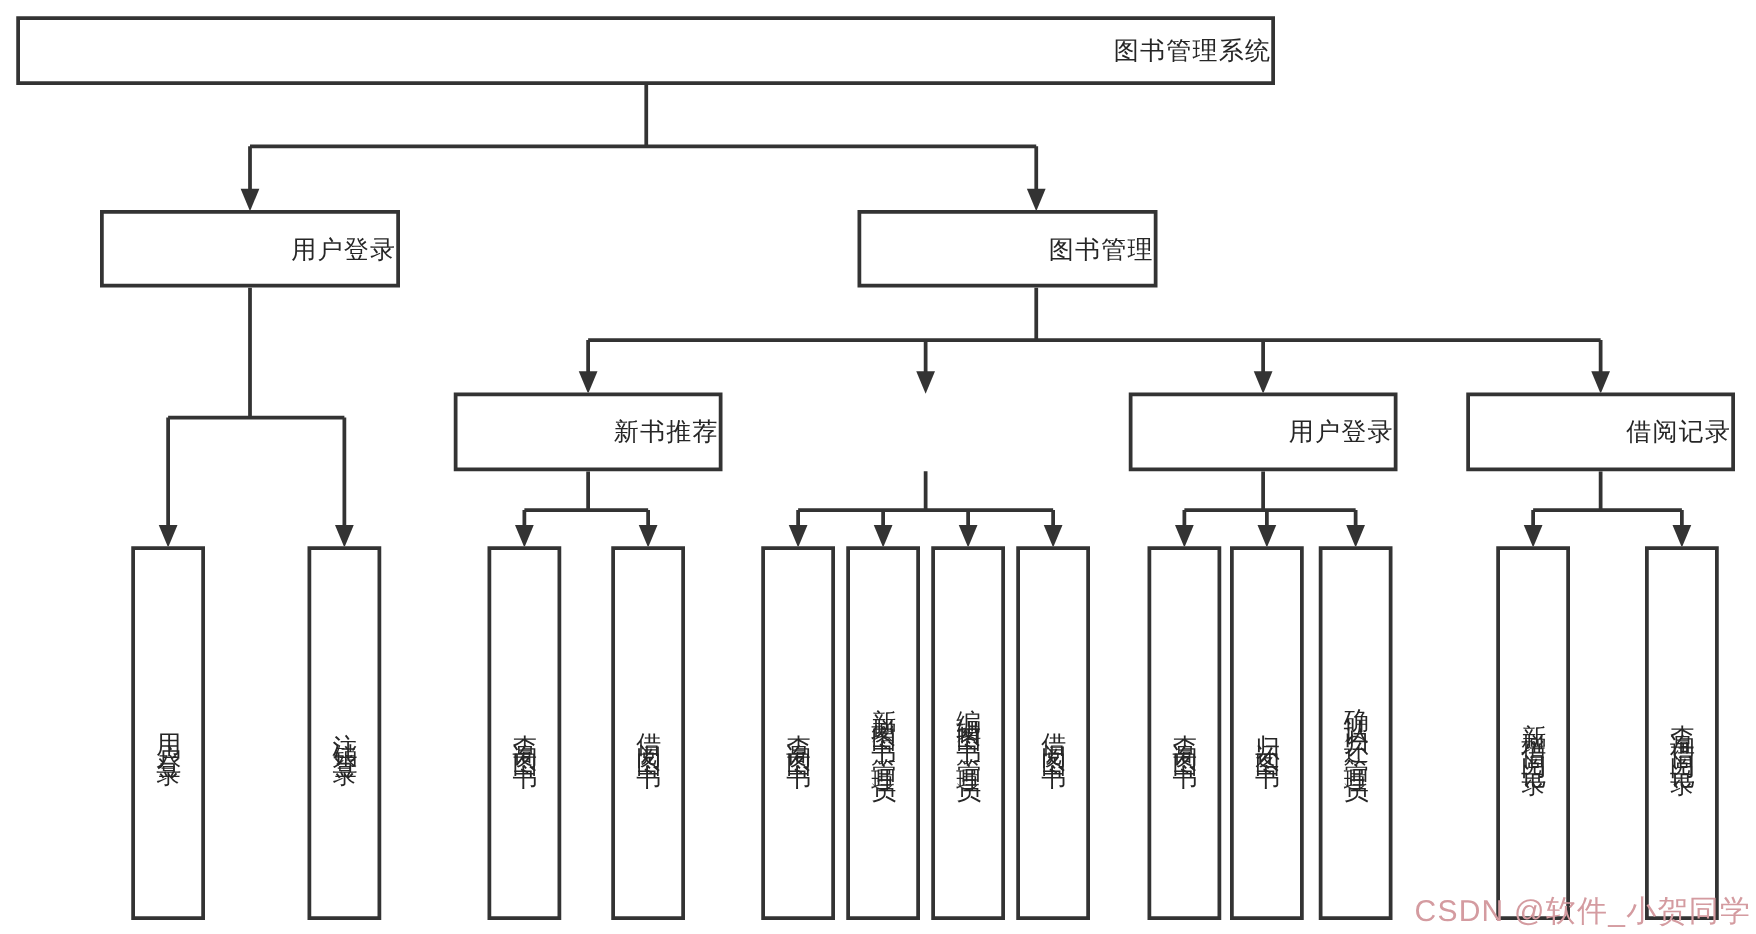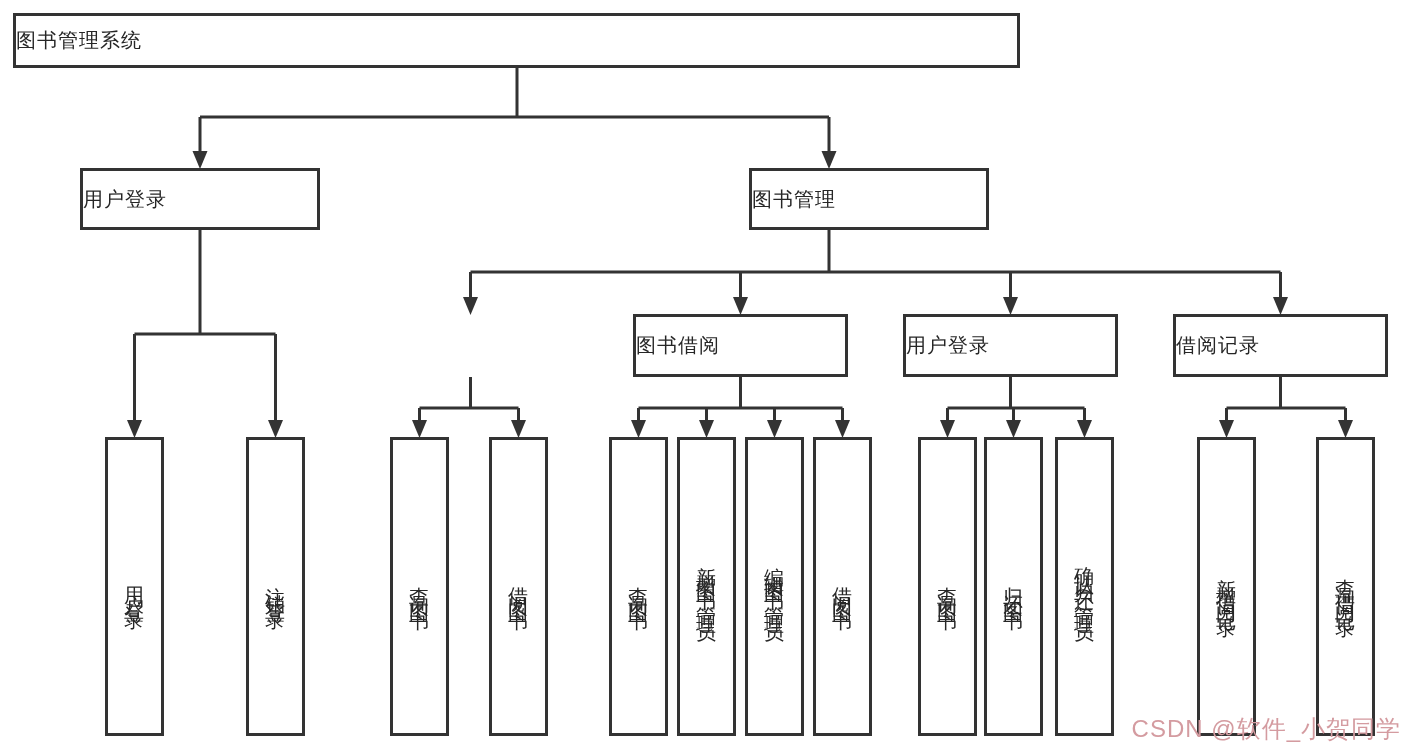--- a/index.html
+++ b/index.html
@@ -12,21 +12,21 @@
   }
   .connectors{
     position:absolute;left:0;top:0;width:1405px;height:747px;
     z-index:1;pointer-events:none;
   }
   .box{
     position:absolute;
     box-sizing:border-box;
     border:3px solid #333333;
     background:#ffffff;
-    display:flex;align-items:center;justify-content:flex-start;
+    display:flex;align-items:center;justify-content:flex-end;
     z-index:2;
   }
   .box .lbl{
     font-size:20px;
     color:#262626;
     letter-spacing:1px;
     white-space:nowrap;
   }
   .vbox{
     position:absolute;
@@ -100,26 +100,26 @@
     </g>
   </svg>
 
   <div class="box" style="left:13px;top:13px;width:1007px;height:55px">
     <span class="lbl">图书管理系统</span>
   </div>
 
   <div class="box" style="left:80px;top:168px;width:240px;height:62px">
     <span class="lbl">用户登录</span>
   </div>
-  <div class="box" style="left:749px;top:168px;width:240px;height:62px">
+  <div class="box" style="left:686px;top:168px;width:240px;height:62px">
     <span class="lbl">图书管理</span>
   </div>
 
-  <div class="box" style="left:633px;top:314px;width:215px;height:63px">
-    <span class="lbl">图书借阅</span>
+  <div class="box" style="left:363px;top:314px;width:215px;height:63px">
+    <span class="lbl">新书推荐</span>
   </div>
   <div class="box" style="left:903px;top:314px;width:215px;height:63px">
     <span class="lbl">用户登录</span>
   </div>
   <div class="box" style="left:1173px;top:314px;width:215px;height:63px">
     <span class="lbl">借阅记录</span>
   </div>
 
   <div class="vbox" style="left:105px;top:437px;width:59px;height:299px">
     <span class="vlbl">用户登录</span>

